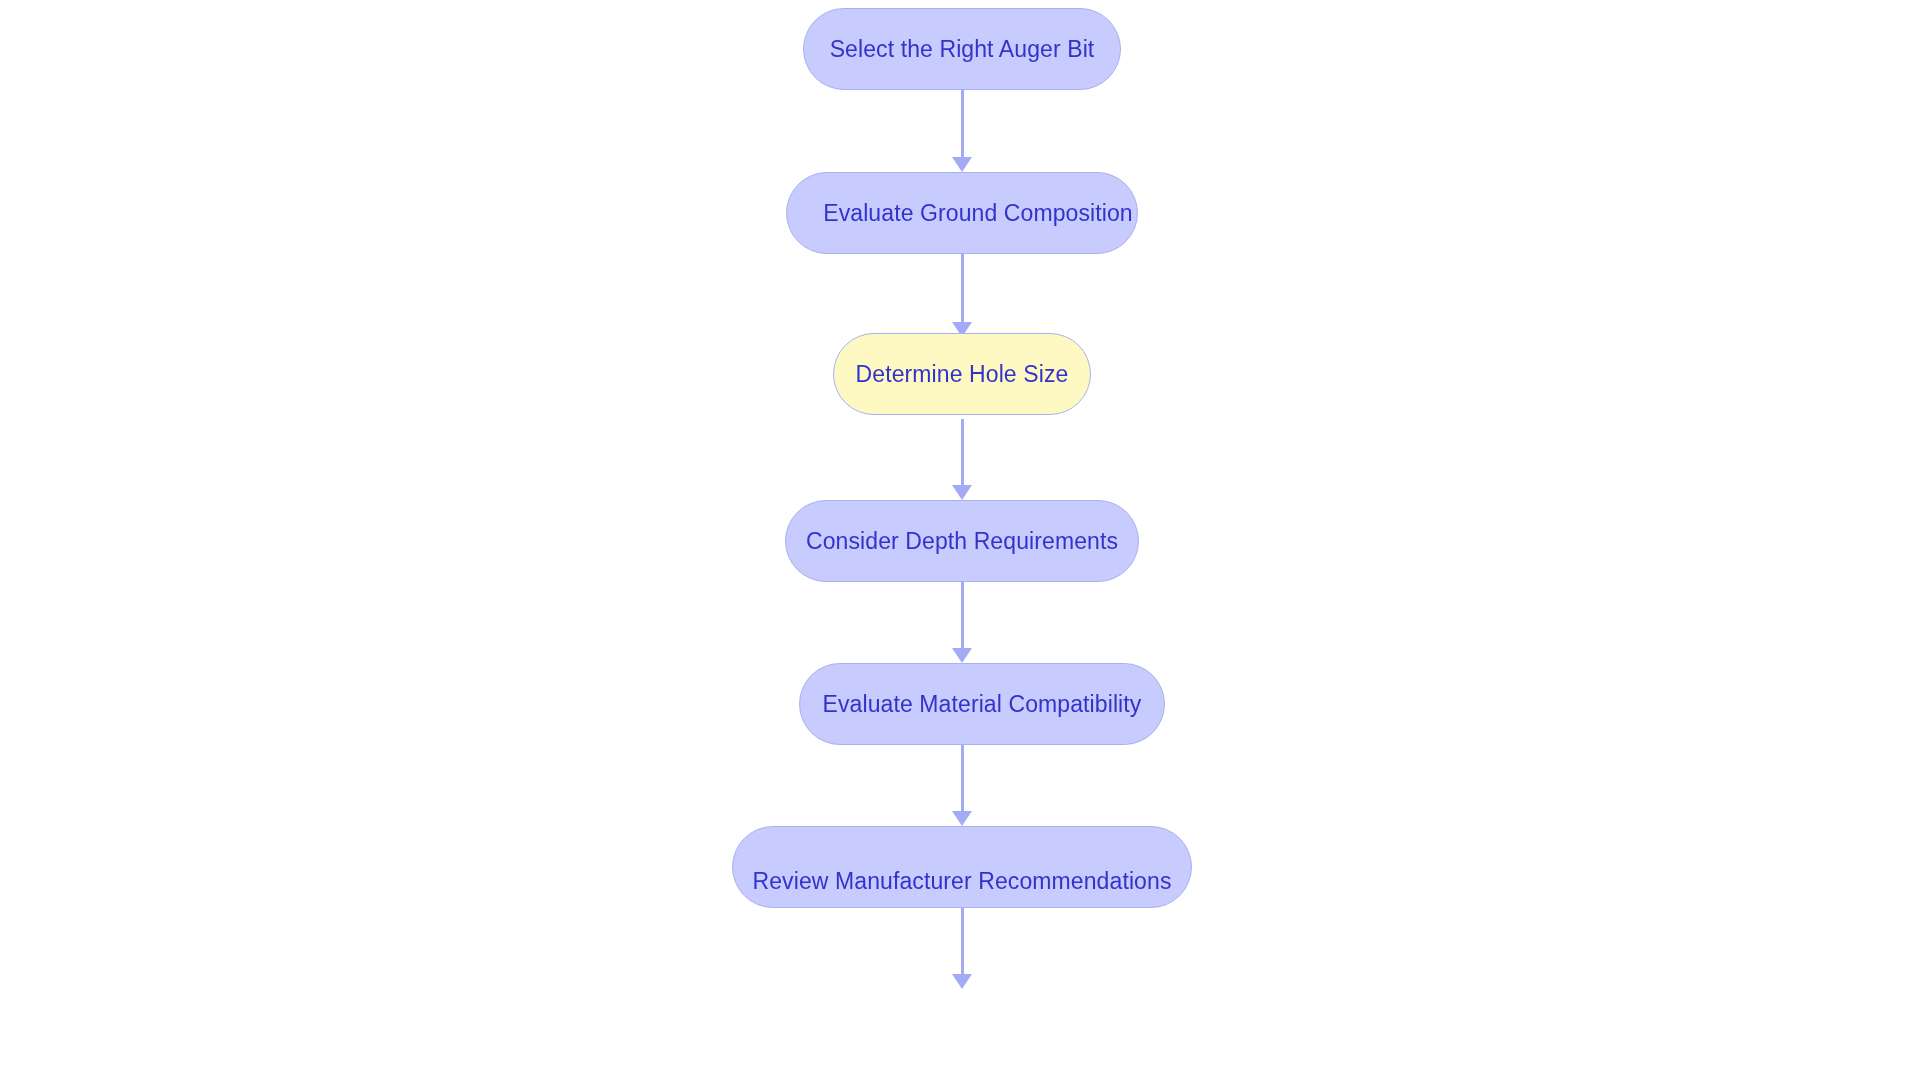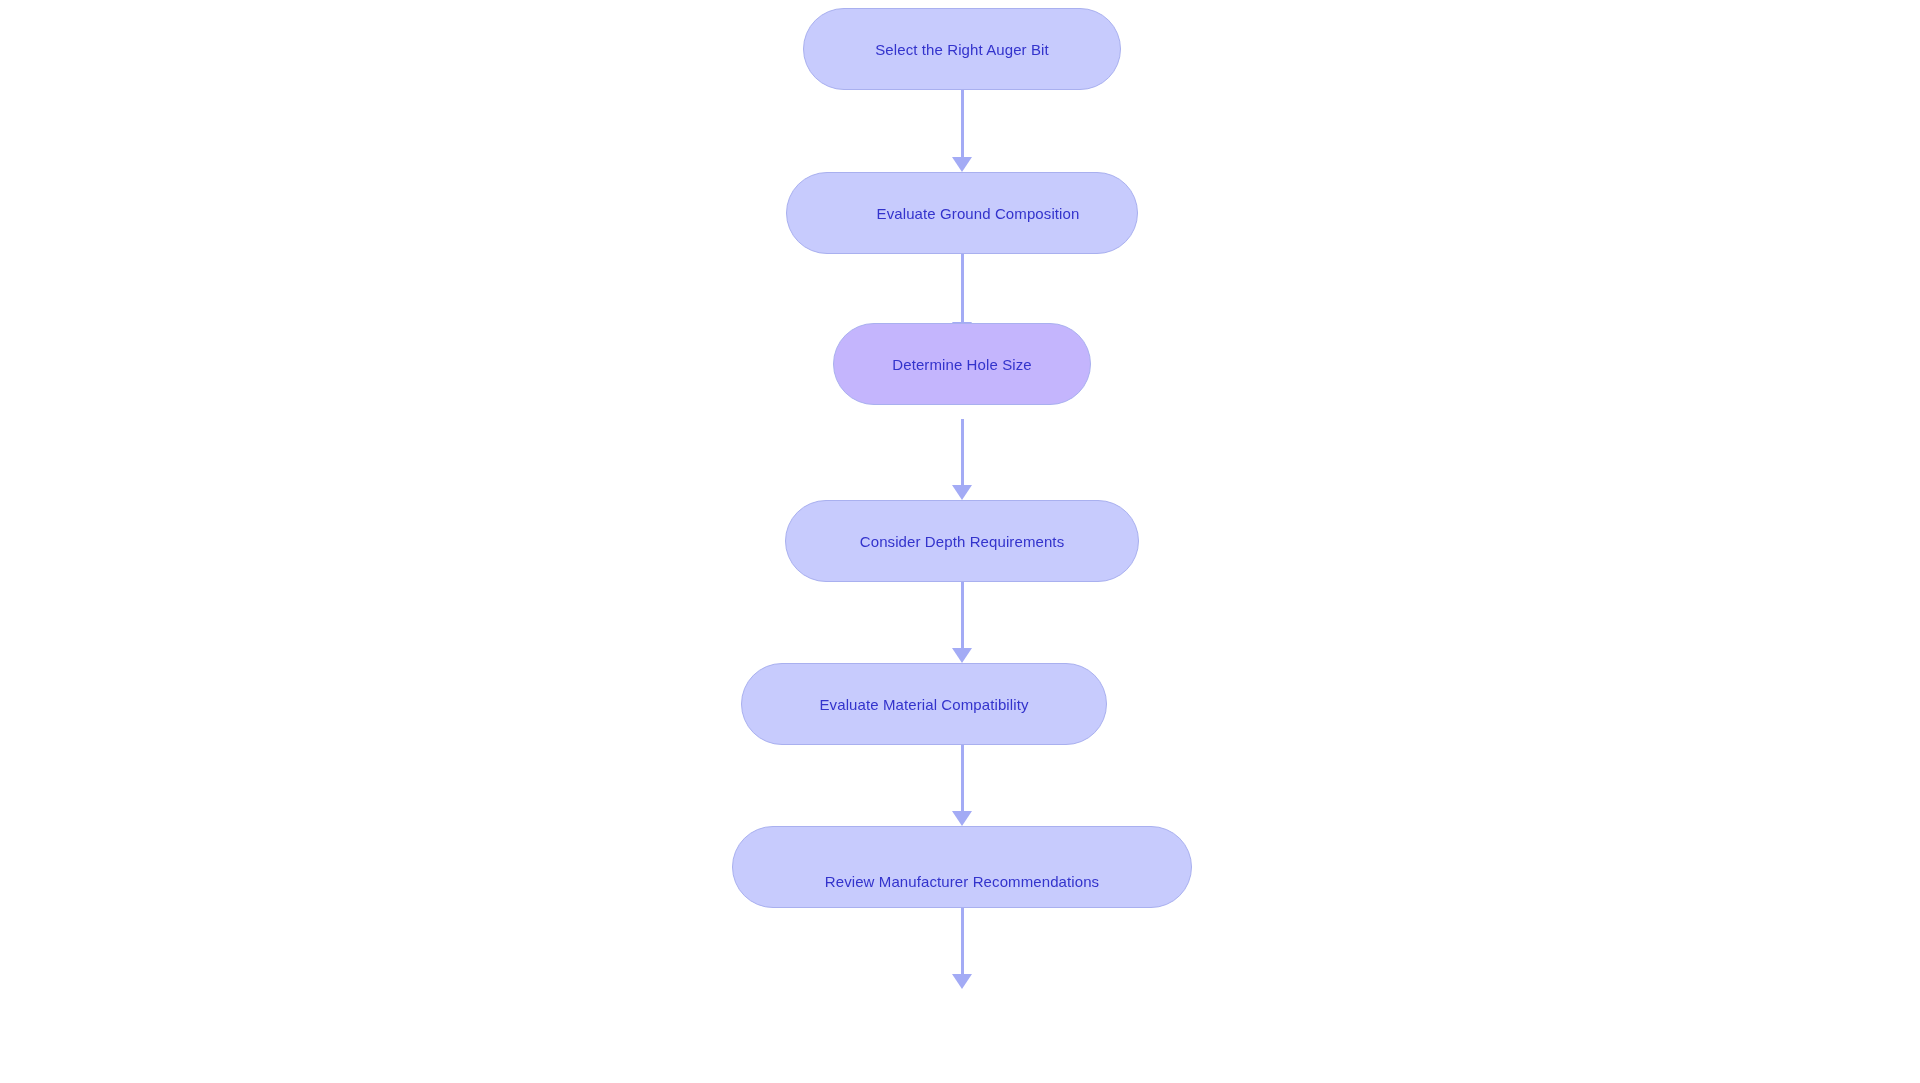--- a/index.html
+++ b/index.html
@@ -32,21 +32,21 @@
     background: #c7cbfd;
     border: 1.5px solid #a9b0ef;
     border-radius: 999px;
     height: 82px;
     transform: translateX(-50%);
     user-select: none;
   }
   .flow-node-label {
     color: #3333cc;
     font-family: "Liberation Sans", sans-serif;
-    font-size: 15px;
+    font-size: 23px;
     font-weight: 400;
     line-height: 1;
     letter-spacing: 0.1px;
     white-space: nowrap;
   }
 
   
   .flow-connector {
     position: absolute;
     transform: translateX(-50%);
@@ -100,26 +100,26 @@
     <div class="flow-connector-line" style="height: 68px; background: rgb(163, 171, 245);"></div>
     <div class="flow-connector-arrow" style="top: 66px; border-top-color: rgb(163, 171, 245);"></div>
   </div>
 
   <div class="flow-node" id="node-1" style="left: 962px; top: 8px; width: 318px; background: rgb(199, 203, 253); border-color: rgb(169, 176, 239);">
     <span class="flow-node-label" style="color: rgb(51, 51, 204);">Select the Right Auger Bit</span>
   </div>
   <div class="flow-node" id="node-2" style="left: 962px; top: 172px; width: 352px; background: rgb(199, 203, 253); border-color: rgb(169, 176, 239);">
     <span class="flow-node-label" style="color: rgb(51, 51, 204); margin-left: 32px;">Evaluate Ground Composition</span>
   </div>
-  <div class="flow-node" id="node-3" style="left: 962px; top: 323px; width: 258px; background: #c4b5fd; border-color: rgb(169, 176, 239);">
+  <div class="flow-node" id="node-3" style="left: 962px; top: 333px; width: 258px; background: #fef9c3; border-color: rgb(169, 176, 239);">
     <span class="flow-node-label" style="color: rgb(51, 51, 204);">Determine Hole Size</span>
   </div>
   <div class="flow-node" id="node-4" style="left: 962px; top: 500px; width: 354px; background: rgb(199, 203, 253); border-color: rgb(169, 176, 239);">
     <span class="flow-node-label" style="color: rgb(51, 51, 204);">Consider Depth Requirements</span>
   </div>
-  <div class="flow-node" id="node-5" style="left: 924px; top: 663px; width: 366px; background: rgb(199, 203, 253); border-color: rgb(169, 176, 239);">
+  <div class="flow-node" id="node-5" style="left: 982px; top: 663px; width: 366px; background: rgb(199, 203, 253); border-color: rgb(169, 176, 239);">
     <span class="flow-node-label" style="color: rgb(51, 51, 204);">Evaluate Material Compatibility</span>
   </div>
   <div class="flow-node" id="node-6" style="left: 962px; top: 826px; width: 460px; background: rgb(199, 203, 253); border-color: rgb(169, 176, 239);">
     <span class="flow-node-label" style="color: rgb(51, 51, 204); margin-top: 28px;">Review Manufacturer Recommendations</span>
   </div>
 
 </div>
 
 </body></html>

